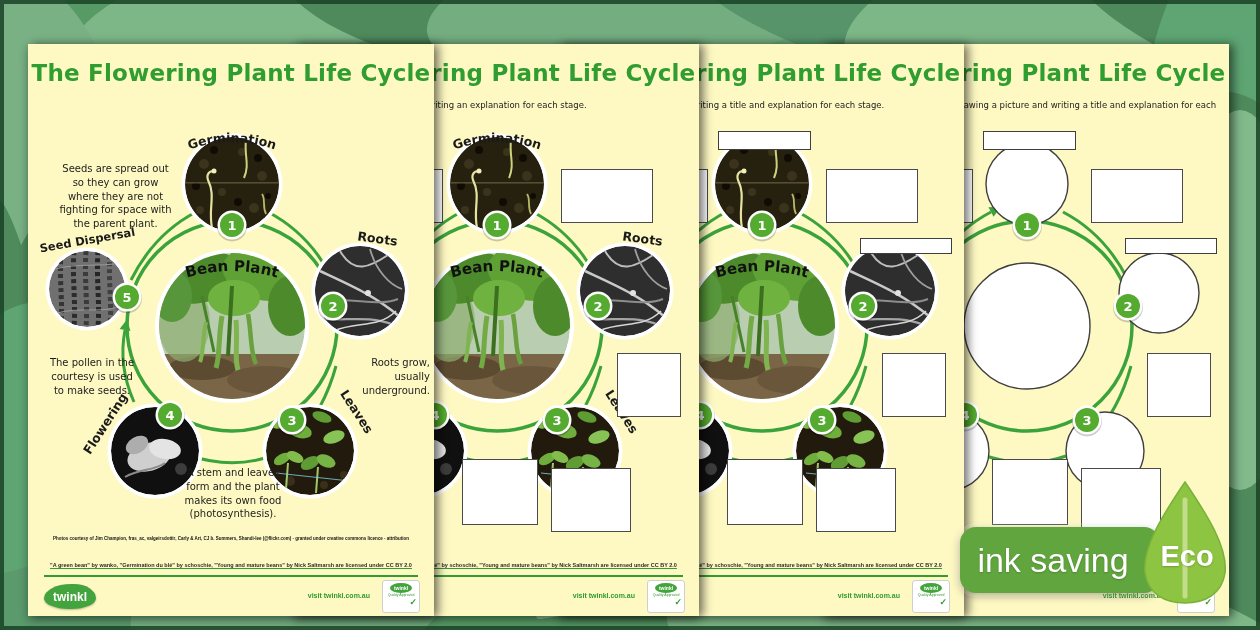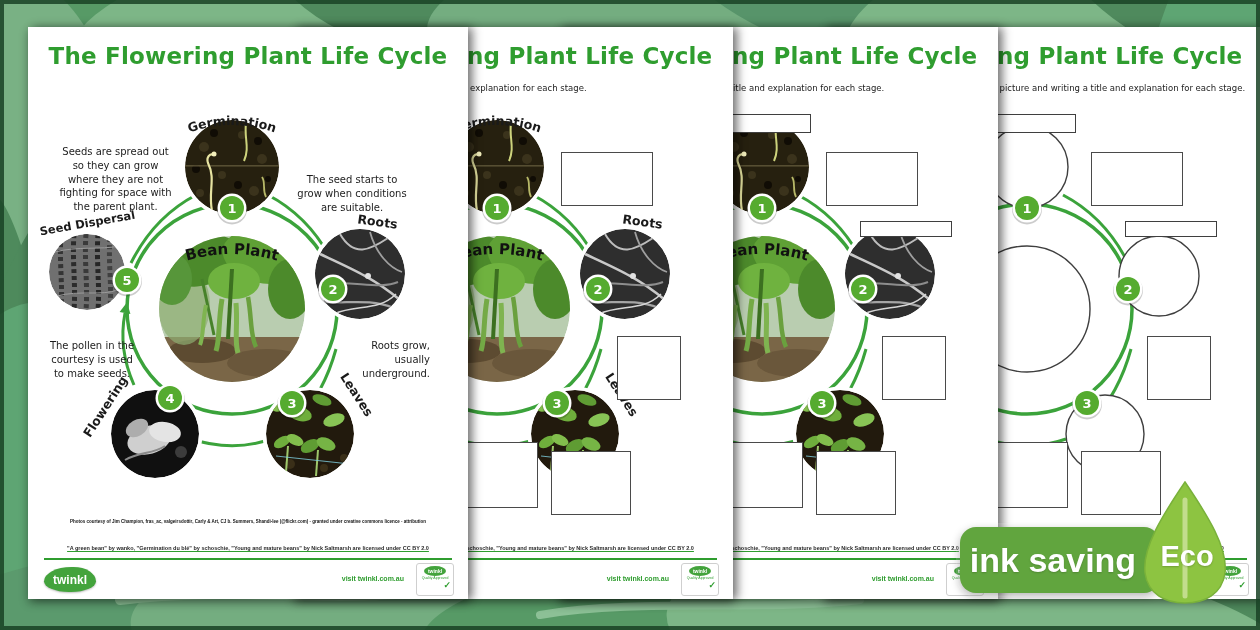--- a/index.html
+++ b/index.html
@@ -1,20 +1,20 @@
 <!DOCTYPE html>
 <html><head>
 <meta charset="utf-8">
 <style>
   html,body{margin:0;padding:0;}
   body{width:1260px;height:630px;overflow:hidden;position:relative;font-family:"Liberation Sans",sans-serif;background:#6ca67a;}
   .bg-svg{position:absolute;left:0;top:0;width:1260px;height:630px;}
   .frame{position:absolute;left:0;top:0;right:0;bottom:0;border:4px solid rgba(25,66,37,.85);pointer-events:none;z-index:60;}
 
-  .page{position:absolute;top:27px;width:440px;height:572px;background:#ffffff;
+  .page{position:absolute;top:44px;width:406px;height:572px;background:#fef9c3;
         box-shadow:5px 0 9px rgba(0,0,0,.42),0 4px 9px rgba(0,0,0,.30);}
   .p1{left:28px;z-index:40;}
   .p2{left:293px;z-index:30;}
   .p3{left:558px;z-index:20;}
   .p4{left:823px;z-index:10;}
 
   .wtitle{position:absolute;left:0;right:0;top:16px;text-align:center;
           font-family:"DejaVu Sans",sans-serif;font-weight:bold;font-size:23px;color:#2f9d2f;letter-spacing:.2px;}
   .subtitle{position:absolute;left:18px;top:56px;font-family:"DejaVu Sans",sans-serif;font-size:8.5px;color:#222;}
 
@@ -33,21 +33,21 @@
   .visit{position:absolute;right:64px;top:548px;font-size:7px;font-weight:bold;color:#2f9d2f;}
   .qbadge{position:absolute;right:14px;top:536px;width:38px;height:33px;background:#fff;border:1px solid #cfcfcf;border-radius:3px;
           display:flex;flex-direction:column;align-items:center;justify-content:flex-start;padding-top:2px;box-sizing:border-box;}
   .qblob{width:22px;height:10px;background:#43a33c;border-radius:50%;color:#fff;font-size:5px;font-weight:bold;display:flex;align-items:center;justify-content:center;}
   .qcap{font-size:3.5px;color:#2f9d2f;margin-top:1px;text-align:center;line-height:1.1;}
   .qcheck{color:#2f9d2f;font-size:9px;line-height:8px;font-weight:bold;align-self:flex-end;margin-right:2px;}
 
   .banner{position:absolute;left:960px;top:527px;width:200px;height:66px;background:#61a53e;border-radius:16px;z-index:50;
           display:flex;align-items:center;justify-content:center;padding-right:14px;box-sizing:border-box;
           box-shadow:0 0 0 4px rgba(255,255,255,.15),0 3px 8px rgba(0,0,0,.35);}
-  .banner-text{color:#fff;font-size:34px;font-weight:bold;font-family:"Liberation Sans",sans-serif;text-shadow:0 1px 2px rgba(0,0,0,.18);}
+  .banner-text{color:#fff;font-size:34px;font-weight:normal;font-family:"Liberation Sans",sans-serif;text-shadow:0 1px 2px rgba(0,0,0,.18);}
   .leaf-wrap{position:absolute;left:1138px;top:478px;width:95px;height:128px;z-index:51;}
   .eco-text{position:absolute;left:1152px;top:540px;width:70px;text-align:center;z-index:52;
             color:#fff;font-weight:bold;font-size:29px;font-family:"Liberation Sans",sans-serif;text-shadow:0 1px 2px rgba(0,0,0,.2);}
 
   svg text{font-family:"DejaVu Sans",sans-serif;}
   .stage-label{font-size:12.5px;font-weight:bold;fill:#1a1a1a;}
   .bean-label{font-size:15px;font-weight:bold;fill:#111;}
   .bnum{font-size:13px;font-weight:bold;fill:#fff;text-anchor:middle;}
 </style>
 </head>
@@ -289,23 +289,23 @@
 <div class="page p1">
   <div class="wtitle">The Flowering Plant Life Cycle</div>
   <svg class="diagram" viewBox="0 0 406 430">
     <use href="#cycle-arrows"></use>
       <use href="#photo-set"></use>
       <use href="#badge-set"></use>
       <use href="#cycle-labels"></use>
       <use href="#bean-label-g"></use>
   </svg>
   <div class="sidetext" style="left:30px;top:118px;width:115px;">Seeds are spread out so they can grow where they are not fighting for space with the parent plant.</div>
-  <div class="sidetext" style="left:268px;top:146px;width:112px;">The seed starts to grow when conditions are suitable.</div>
   <div class="sidetext" style="left:318px;top:312px;width:84px;text-align:right;">Roots grow, usually underground.</div>
   <div class="sidetext" style="left:20px;top:312px;width:88px;">The pollen in the courtesy is used to make seeds.</div>
+  <div class="sidetext" style="left:146px;top:422px;width:118px;">A stem and leaves form and the plant makes its own food (photosynthesis).</div>
   <div class="attr">Photos courtesy of Jim Champion, fras_ac, valgeirsdottir, Carly &amp; Art, CJ b. Summers, Shandi-lee (@flickr.com) - granted under creative commons licence - attribution</div>
   <div class="credits">"A green bean" by wanko, "Germination du blé" by schoschie, "Young and mature beans" by Nick Saltmarsh are licensed under CC BY 2.0</div>
   <div class="rule"></div>
   <div class="logo">twinkl</div>
   <div class="visit">visit twinkl.com.au</div>
   <div class="qbadge">
     <div class="qblob">twinkl</div>
     <div class="qcap">Quality Approved</div>
     <div class="qcheck">✓</div>
   </div>

